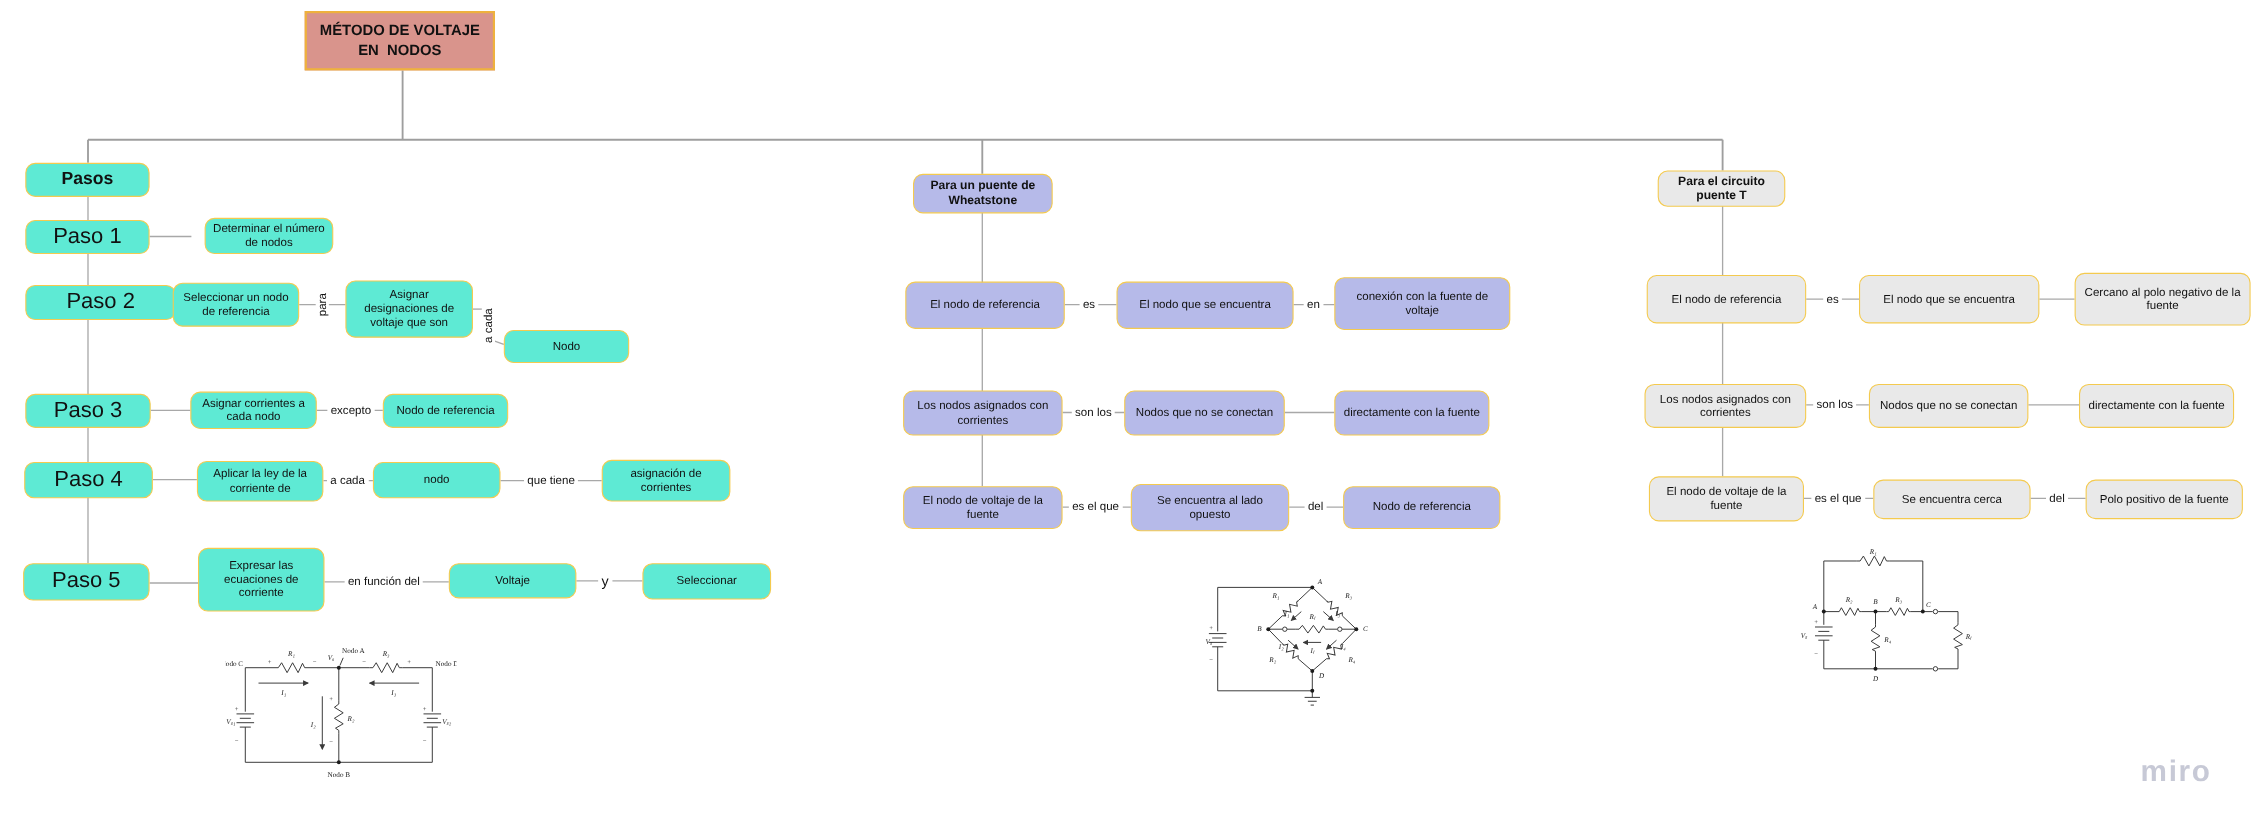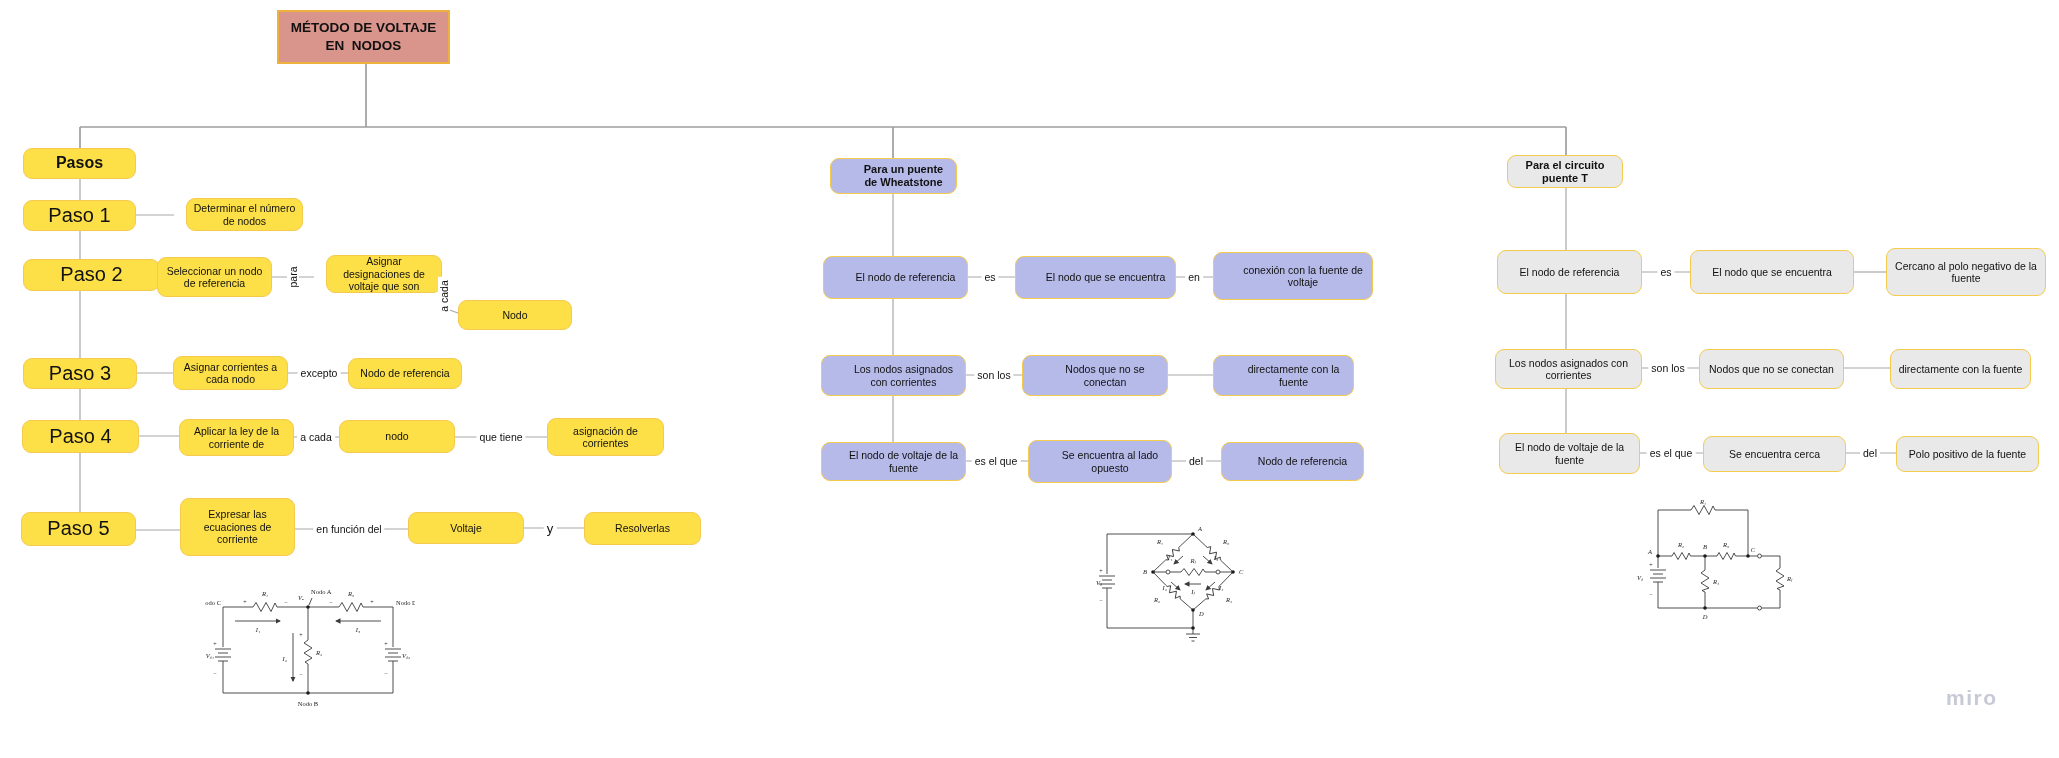--- a/index.html
+++ b/index.html
@@ -3,42 +3,42 @@
 <meta charset="utf-8">
 <style>
   html,body{margin:0;padding:0;background:#ffffff;}
   body{font-family:"Liberation Sans",sans-serif;color:#111;}
   #canvas{position:relative;width:2059px;height:758px;background:#fff;overflow:hidden;}
   svg{display:block;}
   .wires{position:absolute;left:0;top:0;}
   .box{position:absolute;box-sizing:border-box;border:1.6px solid #f4ca4f;border-radius:9px;
        display:flex;align-items:center;justify-content:center;text-align:center;
        font-size:10.5px;line-height:1.18;padding:2px 6px;z-index:2;}
-  .teal{background:#fde047;}
-  .purple{background:#b6bae9;padding-left:26px;}
+  .teal{background:#5eead4;}
+  .purple{background:#b6bae9;}
   .grey{background:#e9e9e9;}
   .hdr{font-weight:bold;font-size:11px;}
   .paso{font-size:20px;}
   .pasos-hdr{font-weight:bold;font-size:16px;}
   .title-box{position:absolute;left:277px;top:10px;width:173px;height:54px;box-sizing:border-box;
        background:#d9948c;border:2px solid #eeb13e;display:flex;flex-direction:column;
        align-items:center;justify-content:center;font-weight:bold;font-size:13.5px;line-height:1.3;z-index:2;}
   .title-box span{white-space:pre;}
   .rel{position:absolute;transform:translate(-50%,-50%);background:#fff;padding:0 3px;
        font-size:10.5px;white-space:nowrap;z-index:3;}
   .rel.rot{transform:translate(-50%,-50%) rotate(-90deg);}
   .rel.big{font-size:13px;}
   .circuit{position:absolute;z-index:2;}
   .cw{stroke:#3a3a3a;stroke-width:0.9;fill:none;}
   .ct{font-family:"Liberation Serif",serif;font-style:italic;font-size:6.5px;fill:#1c1c1c;}
   .cn{font-family:"Liberation Serif",serif;font-style:normal;font-size:6.5px;fill:#1c1c1c;}
   .cs{font-family:"Liberation Serif",serif;font-style:normal;font-size:6px;fill:#1c1c1c;}
   .dot{fill:#1c1c1c;stroke:none;}
   .term{fill:#fff;stroke:#3a3a3a;stroke-width:0.9;}
-  .watermark{position:absolute;left:1946px;top:686px;font-size:21px;font-weight:bold;
+  .watermark{position:absolute;left:1946px;top:686px;font-size:27px;font-weight:bold;
        letter-spacing:1.5px;color:#c7c9d6;z-index:1;}
 </style>
 </head>
 <body>
 
 <div id="canvas">
 
   <svg class="wires" width="2059" height="758">
     <g stroke="#9e9e9e" stroke-width="1.7" fill="none">
       <line x1="366" y1="64" x2="366" y2="127"></line>
@@ -85,42 +85,42 @@
   </div>
 
   <div class="box teal pasos-hdr" style="left:23px;top:148px;width:113px;height:31px">Pasos</div>
 
   <div class="box teal paso" style="left:23px;top:200px;width:113px;height:31px">Paso 1</div>
   <div class="box teal" style="left:186px;top:198px;width:117px;height:33px">Determinar el número de nodos</div>
 
   <div class="box teal paso" style="left:23px;top:259px;width:137px;height:32px">Paso 2</div>
   <div class="box teal" style="left:157px;top:257px;width:115px;height:40px">Seleccionar un nodo de referencia</div>
   <span class="rel rot" style="left:293px;top:277px">para</span>
-  <div class="box teal" style="left:326px;top:255px;width:116px;height:38px">Asignar designaciones de voltaje que son</div>
+  <div class="box teal" style="left:314px;top:255px;width:116px;height:52px">Asignar designaciones de voltaje que son</div>
   <span class="rel rot" style="left:444px;top:296px">a cada</span>
   <div class="box teal" style="left:458px;top:300px;width:114px;height:30px">Nodo</div>
 
   <div class="box teal paso" style="left:23px;top:358px;width:114px;height:31px">Paso 3</div>
   <div class="box teal" style="left:173px;top:356px;width:115px;height:34px">Asignar corrientes a cada nodo</div>
   <span class="rel" style="left:319px;top:373px">excepto</span>
   <div class="box teal" style="left:348px;top:358px;width:114px;height:31px">Nodo de referencia</div>
 
   <div class="box teal paso" style="left:22px;top:420px;width:117px;height:33px">Paso 4</div>
   <div class="box teal" style="left:179px;top:419px;width:115px;height:37px">Aplicar la ley de  la corriente de</div>
   <span class="rel" style="left:316px;top:437px">a cada</span>
   <div class="box teal" style="left:339px;top:420px;width:116px;height:33px">nodo</div>
   <span class="rel" style="left:501px;top:437px">que tiene</span>
   <div class="box teal" style="left:547px;top:418px;width:117px;height:38px">asignación de corrientes</div>
 
   <div class="box teal paso" style="left:21px;top:512px;width:115px;height:34px">Paso 5</div>
   <div class="box teal" style="left:180px;top:498px;width:115px;height:58px">Expresar las ecuaciones de corriente</div>
   <span class="rel" style="left:349px;top:529px">en función del</span>
   <div class="box teal" style="left:408px;top:512px;width:116px;height:32px">Voltaje</div>
   <span class="rel big" style="left:550px;top:528px">y</span>
-  <div class="box teal" style="left:584px;top:512px;width:117px;height:33px">Resolverlas</div>
+  <div class="box teal" style="left:584px;top:512px;width:117px;height:33px">Seleccionar</div>
 
   <div class="box purple hdr" style="left:830px;top:158px;width:127px;height:36px">Para un puente de Wheatstone</div>
 
   <div class="box purple" style="left:823px;top:256px;width:145px;height:43px">El nodo de referencia</div>
   <span class="rel" style="left:990px;top:277px">es</span>
   <div class="box purple" style="left:1015px;top:256px;width:161px;height:43px">El nodo que se encuentra</div>
   <span class="rel" style="left:1194px;top:277px">en</span>
   <div class="box purple" style="left:1213px;top:252px;width:160px;height:48px">conexión con la fuente de voltaje</div>
 
   <div class="box purple" style="left:821px;top:355px;width:145px;height:41px">Los nodos asignados con corrientes</div>

